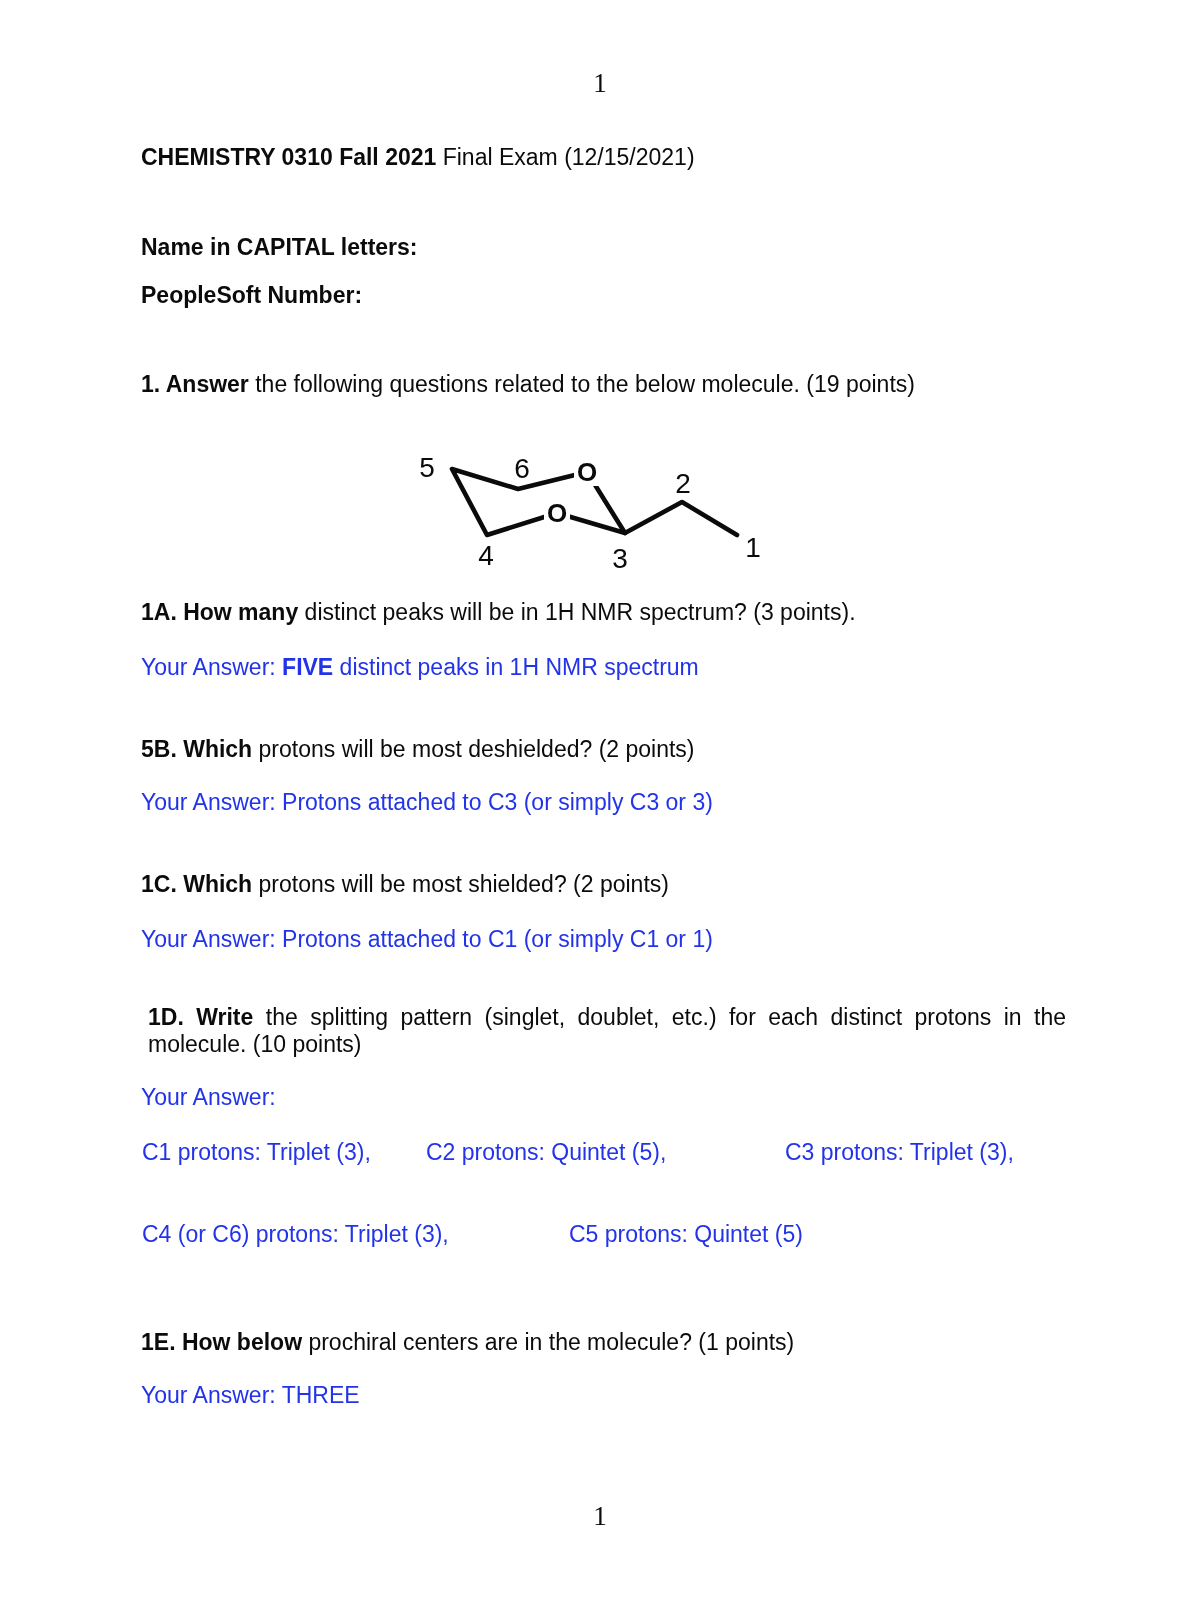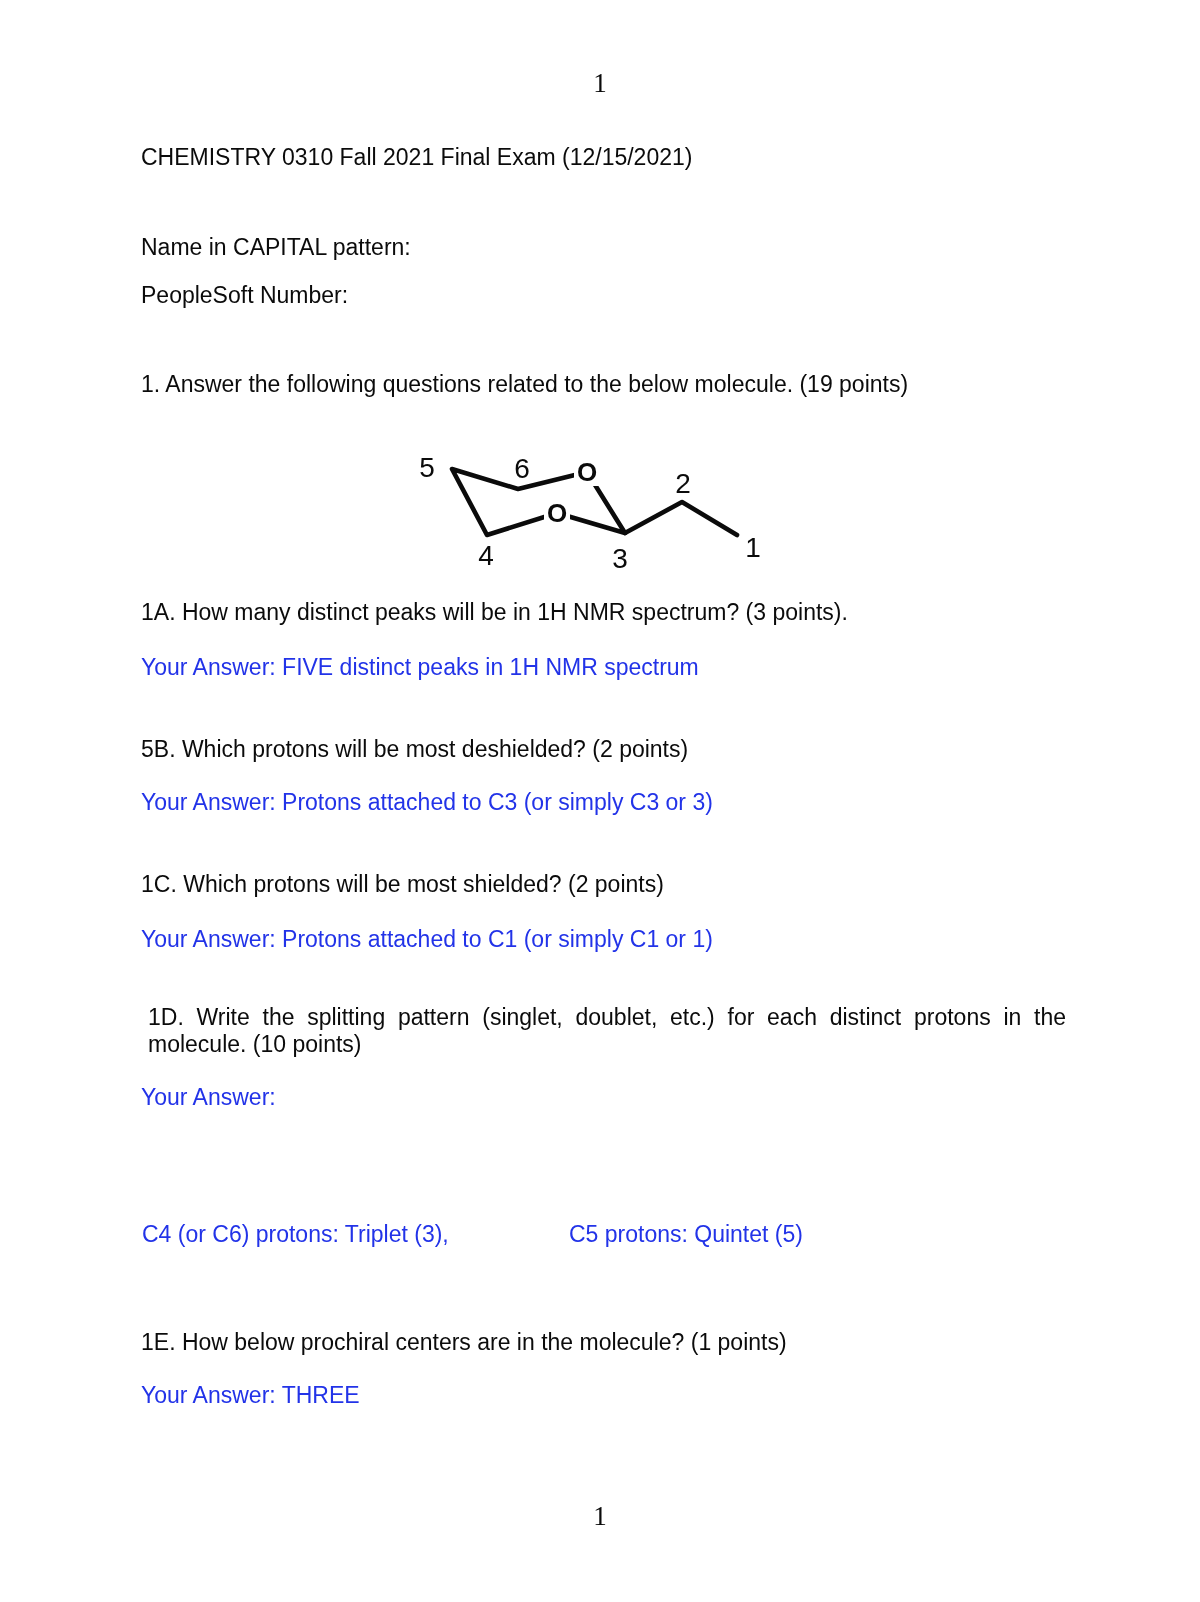--- a/index.html
+++ b/index.html
@@ -19,21 +19,21 @@
     left: 141px;
     line-height: 27px;
     white-space: nowrap;
   }
   .justify {
     white-space: normal;
     width: 918px;
     text-align: justify;
     margin-left: 7px;
   }
-  .b { font-weight: normal; }
+  .b { font-weight: bold; }
   .blue { color: #2233e8; text-align: right; }
   .row { height: 27px; width: 918px; }
   .row > span { position: absolute; top: 0; white-space: nowrap; }
   .pagenum {
     position: absolute;
     left: 0;
     width: 100%;
     text-align: center;
     font-family: "Liberation Serif", "DejaVu Serif", serif;
     font-size: 27px;
@@ -66,21 +66,21 @@
 </style>
 </head>
 <body>
 
 <div class="page">
 
   <div class="pagenum" style="top:70px">1</div>
 
   <div class="line" style="top:144px"><span class="b">CHEMISTRY 0310 Fall 2021</span><span> Final Exam (12/15/2021)</span></div>
 
-  <div class="line b" style="top:234px">Name in CAPITAL pattern:</div>
+  <div class="line b" style="top:234px">Name in CAPITAL letters:</div>
 
   <div class="line b" style="top:282px">PeopleSoft Number:</div>
 
   <div class="line" style="top:371px"><span class="b">1. Answer</span><span> the following questions related to the below molecule. (19 points)</span></div>
 
   <svg class="molecule" width="380" height="140" viewBox="0 0 380 140">
     <path class="bond" d="M52,29 L118,49 L187,32 L225,93 L157,73 L87,95 Z"></path>
     <path class="bond" d="M225,93 L282,62 L337,95"></path>
     <rect class="atom-bg" x="174" y="18" width="26" height="28"></rect>
     <rect class="atom-bg" x="144" y="59" width="26" height="28"></rect>
@@ -103,20 +103,25 @@
   <div class="line blue" style="top:789px">Your Answer: Protons attached to C3 (or simply C3 or 3)</div>
 
   <div class="line" style="top:871px"><span class="b">1C. Which</span><span> protons will be most shielded? (2 points)</span></div>
 
   <div class="line blue" style="top:926px">Your Answer: Protons attached to C1 (or simply C1 or 1)</div>
 
   <div class="line justify" style="top:1004px"><span class="b">1D. Write</span><span> the splitting pattern (singlet, doublet, etc.) for each distinct protons in the molecule. (10 points)</span></div>
 
   <div class="line blue" style="top:1084px">Your Answer:</div>
 
+  <div class="line blue row" style="top:1139px">
+    <span style="left:1px">C1 protons: Triplet (3),</span>
+    <span style="left:285px">C2 protons: Quintet (5),</span>
+    <span style="left:644px">C3 protons: Triplet (3),</span>
+  </div>
 
   <div class="line blue row" style="top:1221px">
     <span style="left:1px">C4 (or C6) protons: Triplet (3),</span>
     <span style="left:428px">C5 protons: Quintet (5)</span>
   </div>
 
   <div class="line" style="top:1329px"><span class="b">1E. How below</span><span> prochiral centers are in the molecule? (1 points)</span></div>
 
   <div class="line blue" style="top:1382px">Your Answer: THREE</div>
 

